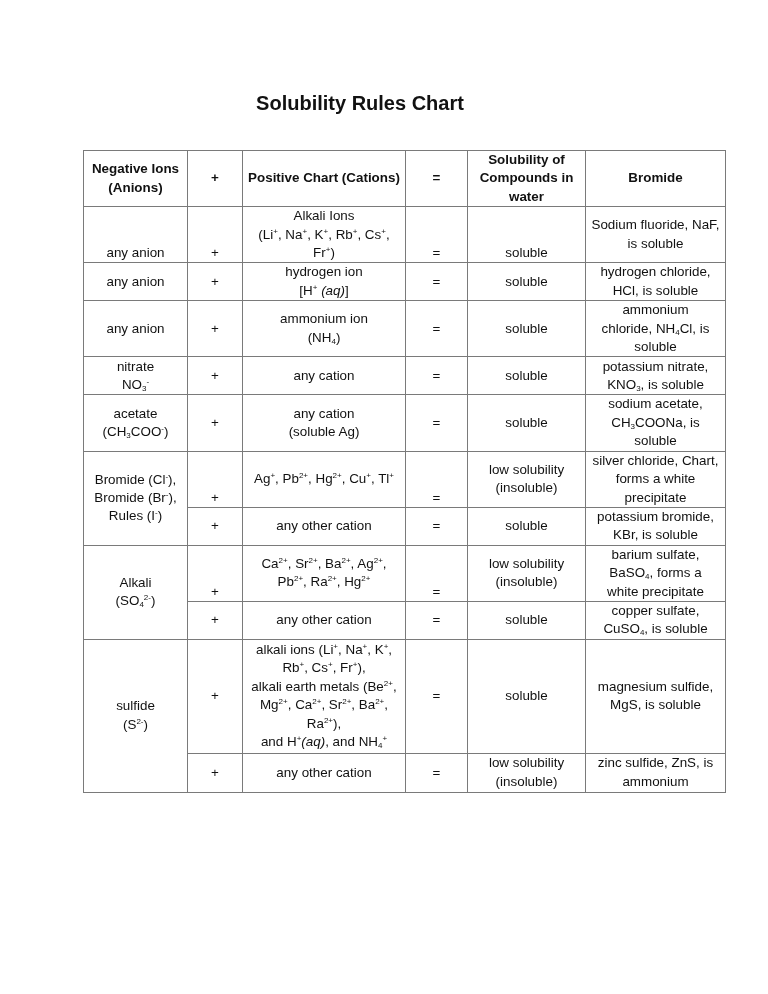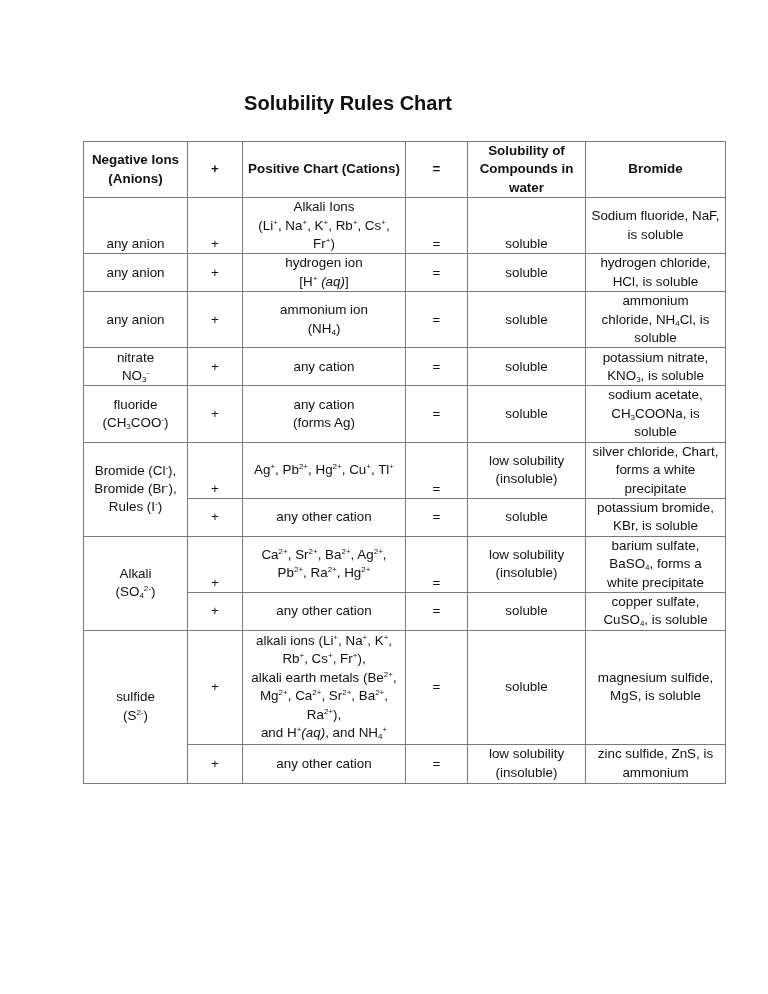--- a/index.html
+++ b/index.html
@@ -1,18 +1,18 @@
 <!DOCTYPE html>
 <html><head>
 <meta charset="utf-8">
 <style>
   html, body { margin: 0; padding: 0; background: #ffffff; }
   body { width: 768px; height: 994px; position: relative; font-family: "Liberation Sans", sans-serif; color: #111; overflow: hidden; }
-  .title { position: absolute; left: 0; width: 696px; top: 92px; text-align: center; font-weight: bold; font-size: 20px; letter-spacing: 0px; }
-  table.rules { position: absolute; left: 83px; top: 141px; border-collapse: collapse; table-layout: fixed; font-size: 13.4px; line-height: 18.4px; }
+  .title { position: absolute; left: 12px; width: 696px; top: 92px; text-align: center; font-weight: bold; font-size: 20px; letter-spacing: 0px; }
+  table.rules { position: absolute; left: 83px; top: 150px; border-collapse: collapse; table-layout: fixed; font-size: 13.4px; line-height: 18.4px; }
   table.rules td, table.rules th { border: 1px solid #7a7a7a; text-align: center; padding: 0 3px; overflow: hidden; }
   table.rules th { font-weight: bold; vertical-align: middle; }
   table.rules td { vertical-align: bottom; }
   td.mid { vertical-align: middle !important; }
   sup { font-size: 8px; line-height: 0; vertical-align: 5px; }
   sub { font-size: 8px; line-height: 0; vertical-align: -2px; }
   .it { font-style: italic; text-align: right; }
   col.c1 { width: 104px; } col.c2 { width: 55px; } col.c3 { width: 163px; }
   col.c4 { width: 62px; } col.c5 { width: 118px; } col.c6 { width: 140px; }
 </style>
@@ -70,23 +70,23 @@
   <tr style="height:38px">
     <td class="mid"><span>nitrate</span><br>NO<sub>3</sub><sup>-</sup></td>
     <td class="mid">+</td>
     <td class="mid">any cation</td>
     <td class="mid">=</td>
     <td class="mid">soluble</td>
     <td class="mid">potassium nitrate,<br>KNO<sub>3</sub>, is soluble</td>
   </tr>
 
   <tr style="height:56px">
-    <td class="mid"><span>fluoride</span><br>(CH<sub>3</sub>COO<sup>-</sup>)</td>
+    <td class="mid"><span>acetate</span><br>(CH<sub>3</sub>COO<sup>-</sup>)</td>
     <td class="mid">+</td>
-    <td class="mid"><span>any cation</span><br><span>(forms Ag)</span></td>
+    <td class="mid"><span>any cation</span><br><span>(soluble Ag)</span></td>
     <td class="mid">=</td>
     <td class="mid">soluble</td>
     <td class="mid">sodium acetate,<br>CH<sub>3</sub>COONa, is<br>soluble</td>
   </tr>
 
   <tr style="height:56px">
     <td class="mid" rowspan="2"><span>Bromide</span> (Cl<sup>-</sup>),<br><span>Bromide</span> (Br<sup>-</sup>),<br><span>Rules</span> (I<sup>-</sup>)</td>
     <td>+</td>
     <td class="mid">Ag<sup>+</sup>, Pb<sup>2+</sup>, Hg<sup>2+</sup>, Cu<sup>+</sup>, Tl<sup>+</sup></td>
     <td>=</td>

